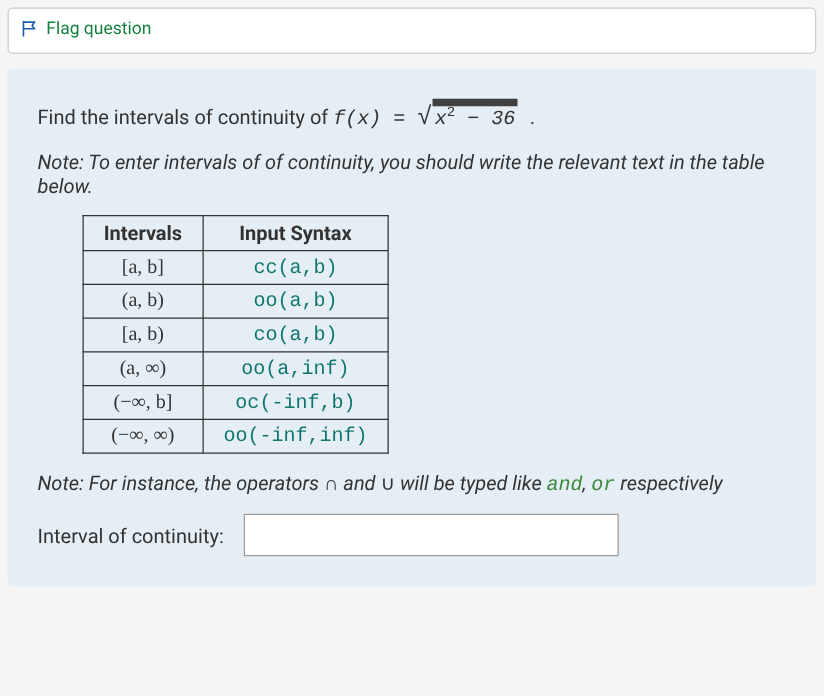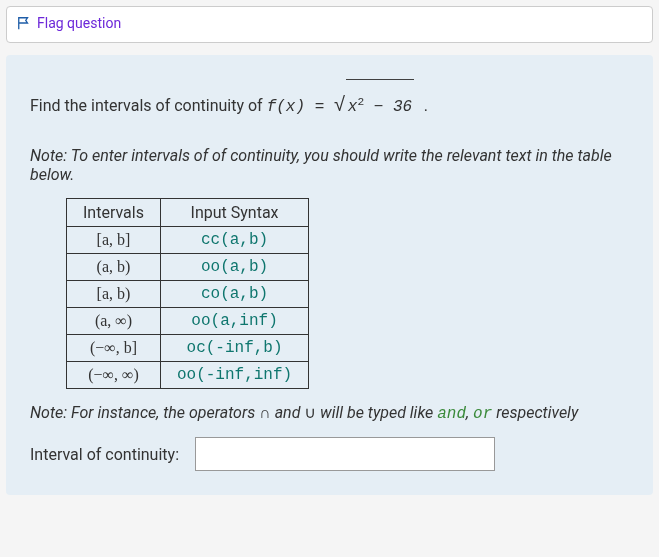--- a/index.html
+++ b/index.html
@@ -15,21 +15,21 @@
       color: #333;
     }
     .flag-container {
       background: #fff;
       border: 1px solid #ccc;
       border-radius: 4px;
       padding: 8px 10px;
       margin-bottom: 12px;
     }
     .flag-link {
-      color: #6d28d9;
+      color: #15803d;
       text-decoration: none;
       font-size: 14px;
       display: inline-flex;
       align-items: center;
       gap: 6px;
     }
     .flag-icon {
       width: 14px;
       height: 14px;
       stroke: #1e5da8;
@@ -52,22 +52,22 @@
     }
     .sqrt-expr {
       display: inline-flex;
       align-items: baseline;
     }
     .sqrt-sign {
       font-style: normal;
       font-size: 20px;
     }
     .sqrt-content {
-      border-top: 1px solid #404040;
-      padding: 16px 2px;
+      border-top: 6px solid #404040;
+      padding: 0 2px;
     }
     .sup {
       font-size: 0.7em;
       vertical-align: super;
       font-style: normal;
     }
     .note-text {
       font-style: italic;
       color: #333;
       margin-bottom: 14px;
@@ -77,21 +77,21 @@
       margin-left: 36px;
       margin-bottom: 14px;
     }
     .syntax-table th, .syntax-table td {
       border: 1px solid #333;
       padding: 4px 16px;
       text-align: center;
       font-size: 16px;
     }
     .syntax-table th {
-      font-weight: normal;
+      font-weight: bold;
       background: transparent;
     }
     .interval-cell {
       font-family: Liberation Serif, serif;
     }
     .syntax-cell {
       font-family: "Courier New", monospace;
       color: #0f766e;
     }
     .answer-row {

